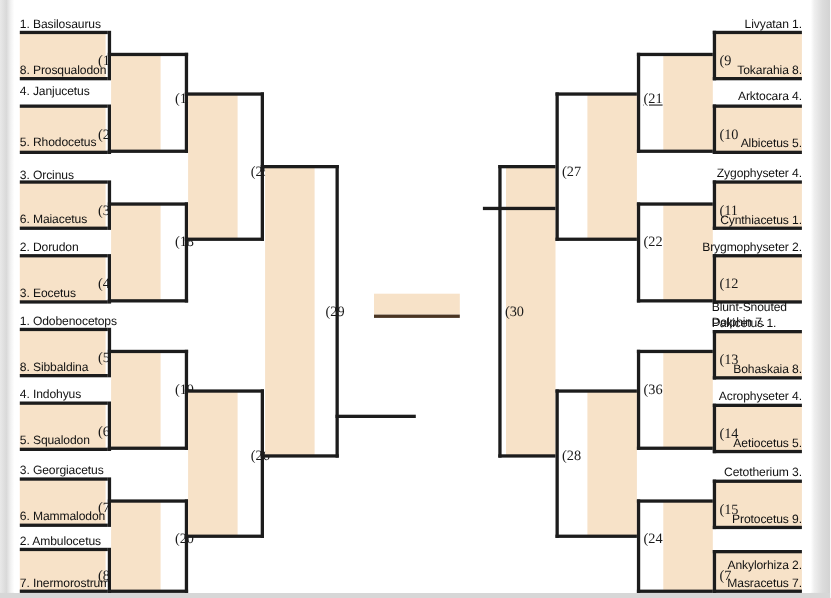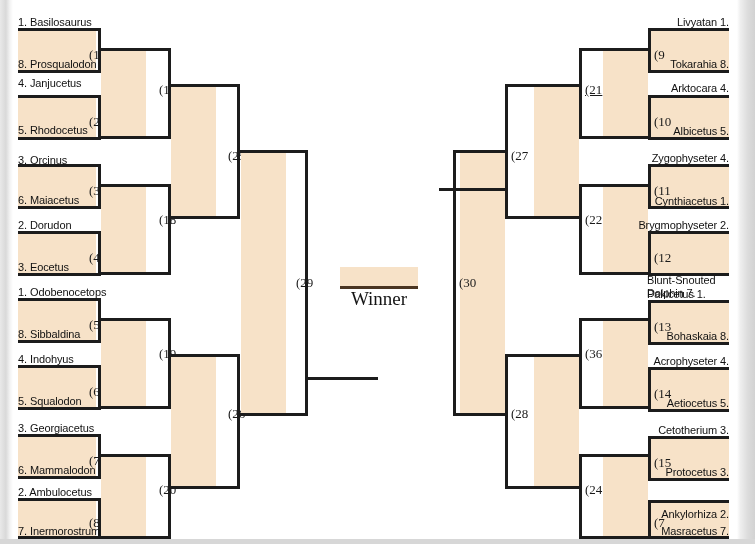--- a/index.html
+++ b/index.html
@@ -206,21 +206,20 @@
     <div class="fill" style="left:228px; top:152px; width:45px; height:263px;"></div>
     <div class="hline" style="left:224px; top:150px; width:71px;"></div>
     <div class="hline" style="left:224px; top:413px; width:71px;"></div>
     <div class="vline" style="left:292px; top:150px; height:266px;"></div>
     <div class="gnum" style="left:283px; top:275px;">(29</div>
 
     <div class="hline" style="left:292px; top:377px; width:73px;"></div>
 
     <div class="winner-fill" style="left:327px; top:267px; width:78px; height:19px;"></div>
     <div class="winner-rule" style="left:327px; top:286px; width:78px;"></div>
-    <div class="winner-label" style="left:317px; top:288px; width:98px;">Winner</div>
 
     <div class="fill" style="left:447px; top:152px; width:45px; height:263px;"></div>
     <div class="hline" style="left:426px; top:188px; width:66px;"></div>
     <div class="hline" style="left:440px; top:150px; width:52px;"></div>
     <div class="hline" style="left:440px; top:413px; width:52px;"></div>
     <div class="vline" style="left:440px; top:150px; height:266px;"></div>
     <div class="gnum" style="left:446px; top:275px;">(30</div>
 
     <div class="fill" style="left:521px; top:86px;  width:45px; height:132px;"></div>
     <div class="hline" style="left:492px; top:84px;  width:74px;"></div>
@@ -304,21 +303,21 @@
     <div class="vline" style="left:635px; top:367px; height:45px;"></div>
     <div class="slot r" style="left:586px; top:355px; width:130px;">Acrophyseter 4.</div>
     <div class="slot r" style="left:586px; top:397px; width:130px;">Aetiocetus 5.</div>
     <div class="gnum" style="left:641px; top:386px;">(14</div>
 
     <div class="fill" style="left:638px; top:438px; width:78px; height:41px;"></div>
     <div class="hline" style="left:635px; top:436px; width:81px;"></div>
     <div class="hline" style="left:635px; top:478px; width:81px;"></div>
     <div class="vline" style="left:635px; top:436px; height:45px;"></div>
     <div class="slot r" style="left:586px; top:424px; width:130px;">Cetotherium 3.</div>
-    <div class="slot r" style="left:586px; top:466px; width:130px;">Protocetus 3.</div>
+    <div class="slot r" style="left:586px; top:466px; width:130px;">Protocetus 9.</div>
     <div class="gnum" style="left:641px; top:455px;">(15</div>
 
     <div class="fill" style="left:638px; top:502px; width:78px; height:36px;"></div>
     <div class="hline" style="left:635px; top:500px; width:81px;"></div>
     <div class="hline" style="left:635px; top:536px; width:81px;"></div>
     <div class="vline" style="left:635px; top:500px; height:39px;"></div>
     <div class="slot r" style="left:586px; top:488px; width:130px;margin-top:20px;">Ankylorhiza 2.</div>
     <div class="slot r" style="left:586px; top:525px; width:130px;">Masracetus 7.</div>
     <div class="gnum" style="left:641px; top:515px;">(7</div>
 

